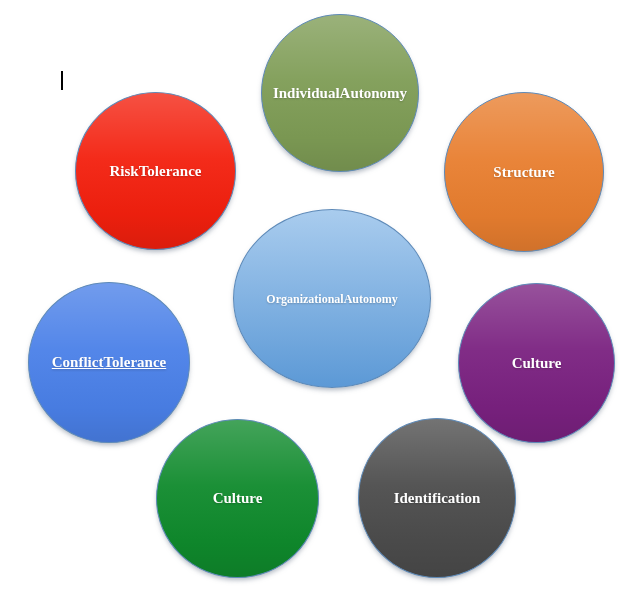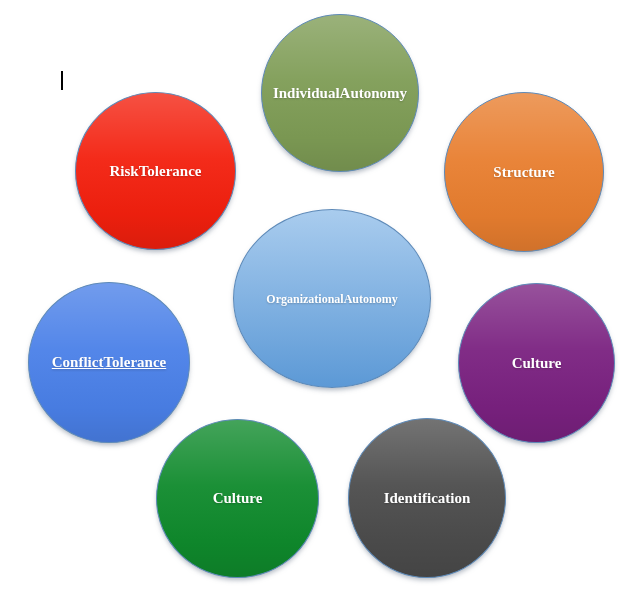--- a/index.html
+++ b/index.html
@@ -33,21 +33,21 @@
     font-weight: bold;
     font-size: 15px;
     line-height: 19px;
     text-shadow: 0 1px 2px rgba(0,0,0,0.22);
   }
   .circle span { display: block; }
   
   .sat-0 { left: 261px; top: 14px;  width: 158px; height: 158px; }
   .sat-1 { left: 444px; top: 92px;  width: 160px; height: 160px; }
   .sat-2 { left: 458px; top: 283px; width: 157px; height: 160px; }
-  .sat-3 { left: 348px; top: 418px; width: 158px; height: 160px; justify-content: center; }
+  .sat-3 { left: 358px; top: 418px; width: 158px; height: 160px; justify-content: center; }
   .sat-4 { left: 156px; top: 419px; width: 163px; height: 159px; }
   .sat-5 { left: 28px;  top: 282px; width: 162px; height: 161px; text-decoration: underline; }
   .sat-6 { left: 75px;  top: 92px;  width: 161px; height: 158px; }
   .center-circle {
     left: 233px; top: 209px; width: 198px; height: 179px;
     font-size: 12px;
     line-height: 20px;
   }
   .caret {
     position: absolute;

